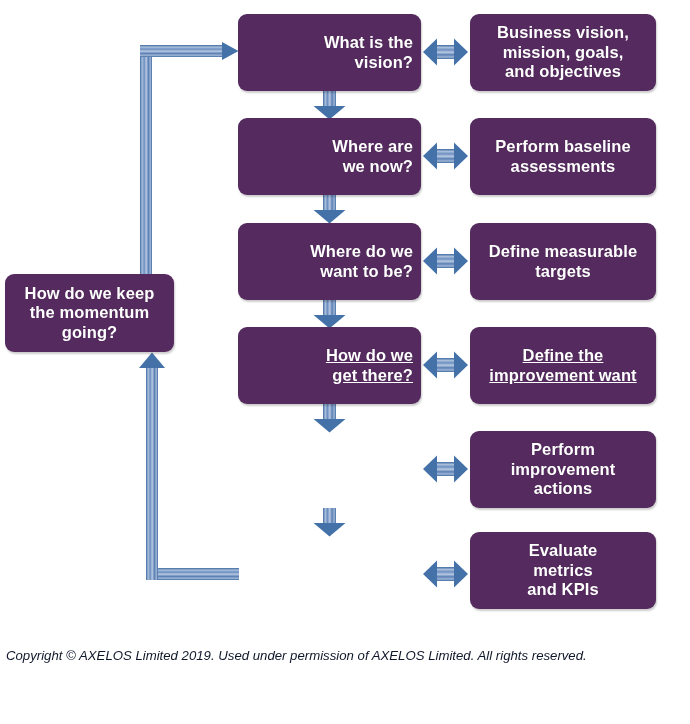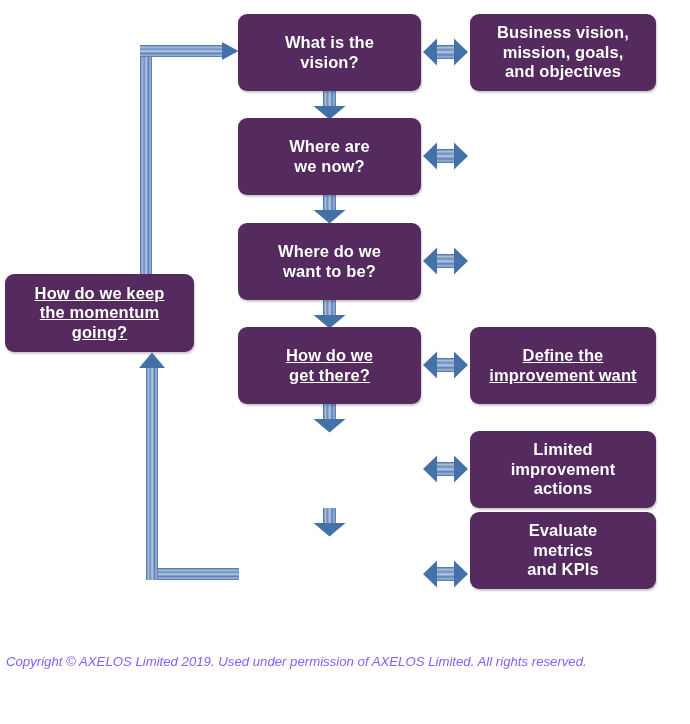--- a/index.html
+++ b/index.html
@@ -43,36 +43,35 @@
     box-shadow: 1px 2px 2px rgba(0,0,0,0.20);
     text-shadow: 0 0 1px rgba(0,0,0,0.25);
     z-index: 3;
   }
   .node-inner {
     width: 100%;
     white-space: pre-line;
   }
 
   
-  .col-q   { left: 238px;  width: 183px; }
+  .col-q   { left: 238px;  width: 183px; text-align: right; }
   .col-a   { left: 470px;  width: 186px; justify-content: flex-end; }
 
   .row-1 { top: 14px;  height: 77px; }
   .row-2 { top: 118px; height: 77px; }
   .row-3 { top: 223px; height: 77px; }
   .row-4 { top: 327px; height: 77px; text-decoration: underline; }
   .row-5 { top: 431px; height: 77px; }
-  .row-6 { top: 512px; height: 77px; }
+  .row-6 { top: 532px; height: 77px; }
 
   .node-momentum {
     left: 5px;
     top: 274px;
-    width: 189px;
+    width: 169px;
     height: 78px;
-    text-decoration: underline;
   }
 
   
   #arrow-layer {
     position: absolute;
     left: 0;
     top: 0;
     width: 690px;
     height: 724px;
     z-index: 2;
@@ -82,22 +81,21 @@
   
   .footer-note {
     position: absolute;
     left: 6px;
     top: 646px;
     width: 664px;
     font-family: "Liberation Sans", sans-serif;
     font-style: italic;
     font-size: 13.2px;
     line-height: 1.45;
-    color: #8b5cf6;
-    margin-top: 6px;
+    color: #0f172a;
   }
 </style>
 </head>
 <body>
 
 <div id="diagram-root">
 
   <svg id="arrow-layer" viewBox="0 0 690 724" width="690" height="724">
     <defs>
 
@@ -216,26 +214,34 @@
   <div class="node col-q row-4">
     <span class="node-inner">How do we
 get there?</span>
   </div>
 
   <div class="node col-a row-1">
     <span class="node-inner">Business vision,
 mission, goals,
 and objectives</span>
   </div>
+  <div class="node col-a row-2">
+    <span class="node-inner">Perform baseline
+assessments</span>
+  </div>
+  <div class="node col-a row-3">
+    <span class="node-inner">Define measurable
+targets</span>
+  </div>
   <div class="node col-a row-4">
     <span class="node-inner">Define the
 improvement want</span>
   </div>
   <div class="node col-a row-5">
-    <span class="node-inner">Limited
+    <span class="node-inner">Perform
 improvement
 actions</span>
   </div>
   <div class="node col-a row-6">
     <span class="node-inner">Evaluate
 metrics
 and KPIs</span>
   </div>
 
   <div class="node node-momentum">

